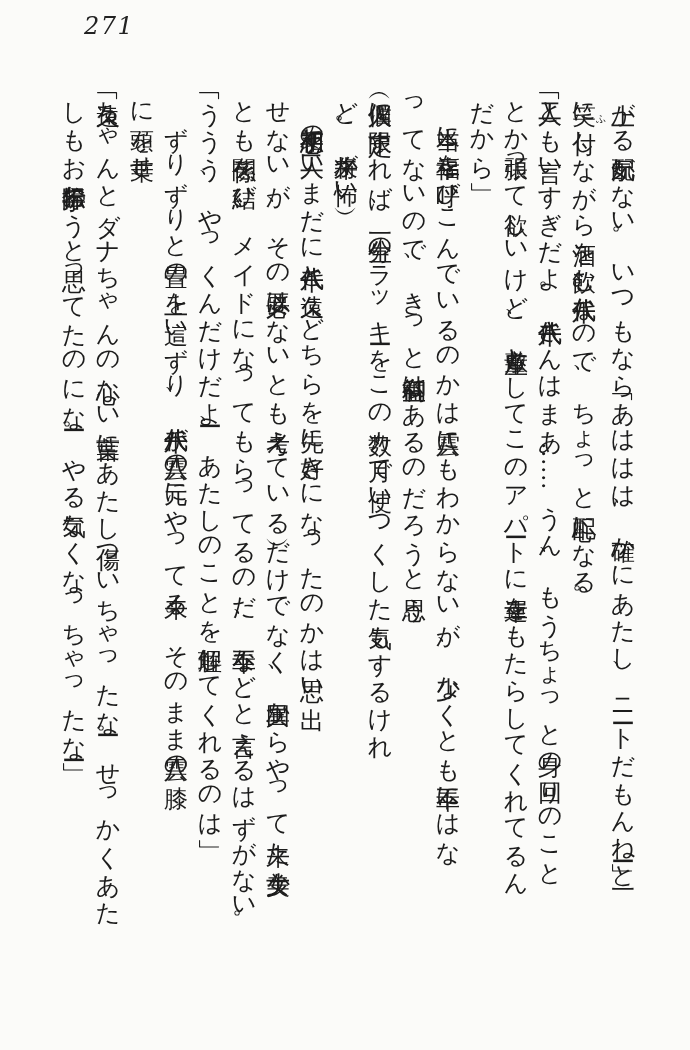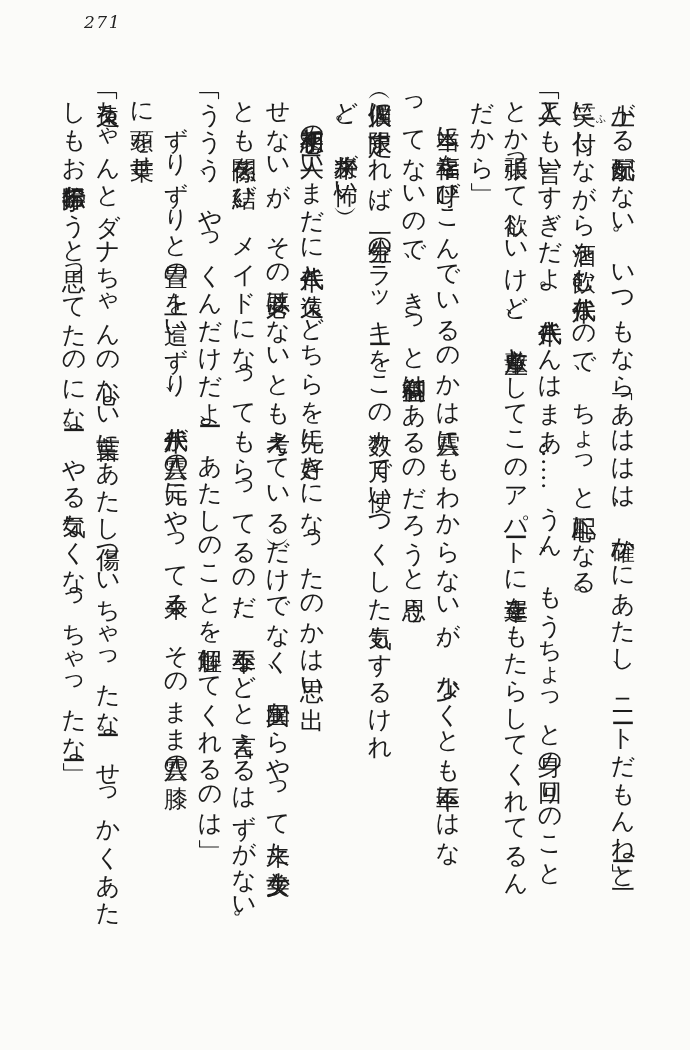--- a/index.html
+++ b/index.html
@@ -9,21 +9,21 @@
     overflow: hidden;
     font-family: "DejaVu Serif", serif;
   }
   .book-page {
     position: relative;
     width: 690px; height: 1050px;
   }
   .page-number {
     position: absolute;
     top: 12px; left: 84px;
-    font-size: 17px;
+    font-size: 24px;
     font-style: italic;
     letter-spacing: 1.5px;
     color: #222;
   }
   .text-block {
     position: absolute;
     top: 85px; right: 50px;
     width: 580px; height: 928px;
     writing-mode: vertical-rl;
     text-orientation: mixed;

